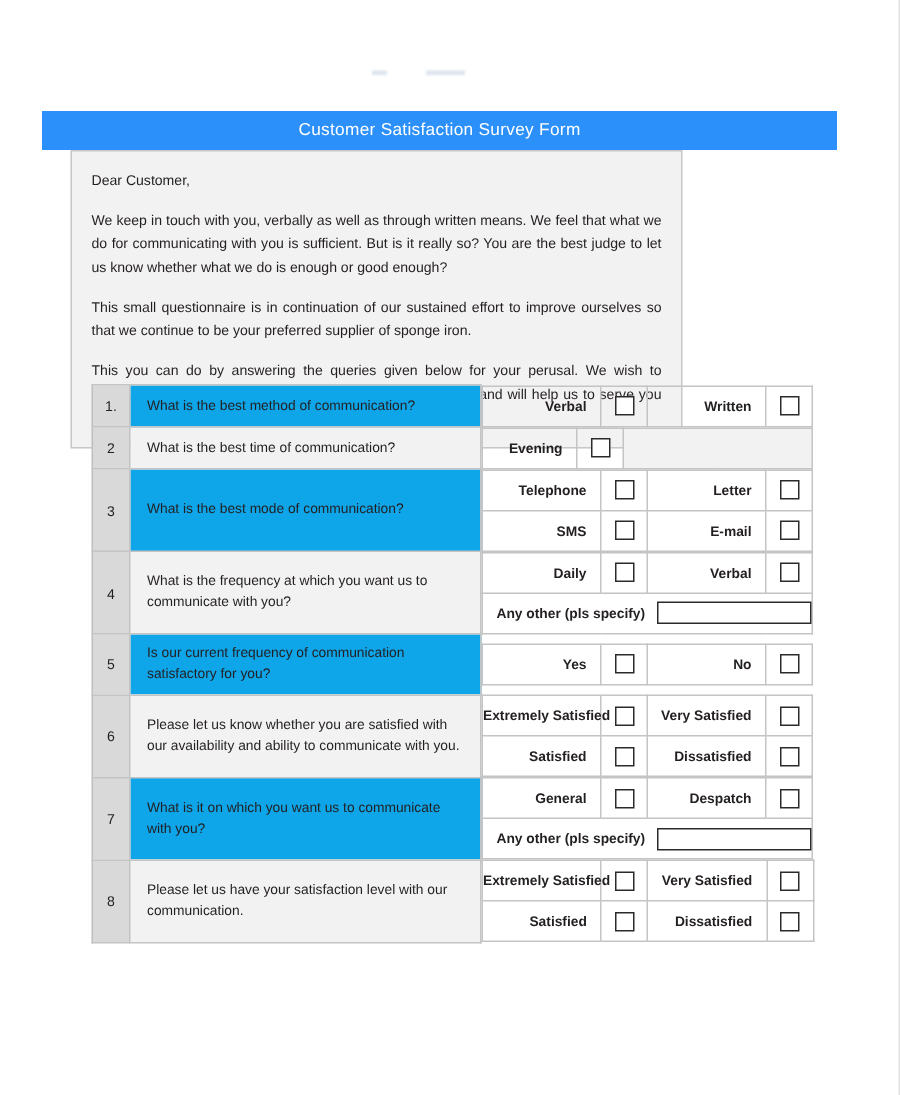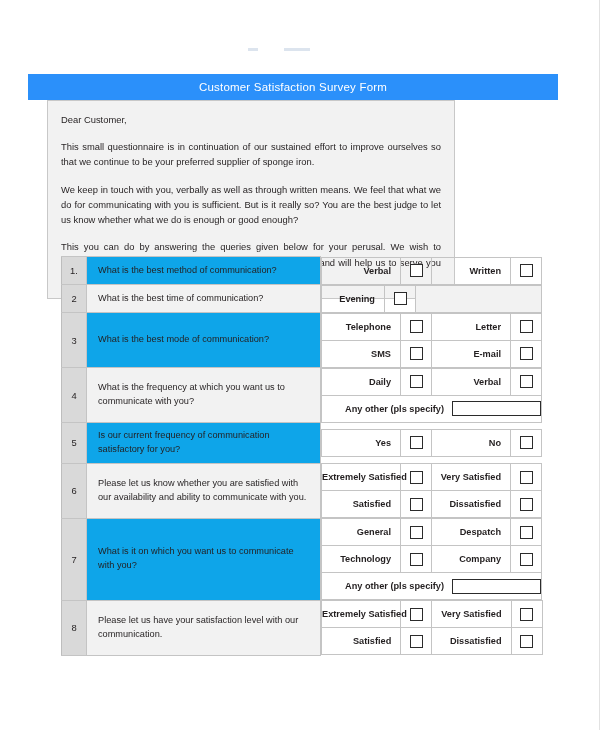--- a/index.html
+++ b/index.html
@@ -144,21 +144,21 @@
     box-sizing: border-box;
     vertical-align: middle;
   }
   td.anyother {
     padding: 0 8px 0 0;
   }
   .anyrow {
     display: flex;
     align-items: center;
     gap: 8px;
-    padding-left: 23px;
+    padding-left: 9px;
   }
   .anylabel { white-space: nowrap; }
   .anyinput {
     flex: 1;
     height: 15px;
     border: 1.6px solid #2b2b2b;
     background: #ffffff;
     box-sizing: border-box;
   }
 </style>
@@ -170,22 +170,22 @@
   <div class="ghost-line">
     <span class="ghost-a"></span><span class="ghost-b"></span>
   </div>
 
   <div class="banner">
     <span>Customer Satisfaction Survey Form</span>
   </div>
 
   <div class="intro">
     <p class="salutation">Dear Customer,</p>
+    <p>We keep in touch with you, verbally as well as through written means. We feel that what we do for communicating with you is sufficient. But is it really so? You are the best judge to let us know whether what we do is enough or good enough?</p>
     <p>This small questionnaire is in continuation of our sustained effort to improve ourselves so that we continue to be your preferred supplier of sponge iron.</p>
-    <p>We keep in touch with you, verbally as well as through written means. We feel that what we do for communicating with you is sufficient. But is it really so? You are the best judge to let us know whether what we do is enough or good enough?</p>
     <p>This you can do by answering the queries given below for your perusal. We wish to reassure you that this is an effort for self-improvement by us and will help us to serve you better.</p>
   </div>
 
   <table class="survey">
     <tbody id="survey-body">
         <tr>
           <td class="num">1.</td>
           <td class="question">What is the best method of communication?</td>
           <td class="optwrap">
             <table class="opts">
@@ -305,26 +305,20 @@
           <td class="optwrap">
             <table class="opts">
               <tbody>
                 <tr>
                   <td class="olabel">General</td>
                   <td class="obox"><span class="cbox"></span></td>
                   <td class="olabel">Despatch</td>
                   <td class="obox"><span class="cbox"></span></td>
                 </tr>
                 <tr>
-                  <td class="olabel">Technology</td>
-                  <td class="obox"><span class="cbox"></span></td>
-                  <td class="olabel">Company</td>
-                  <td class="obox"><span class="cbox"></span></td>
-                </tr>
-                <tr>
                   <td class="anyother" colspan="4">
                     <div class="anyrow">
                       <span class="anylabel">Any other (pls specify)</span>
                       <div class="anyinput"></div>
                     </div>
                   </td>
                 </tr>
               </tbody>
             </table>
           </td>

